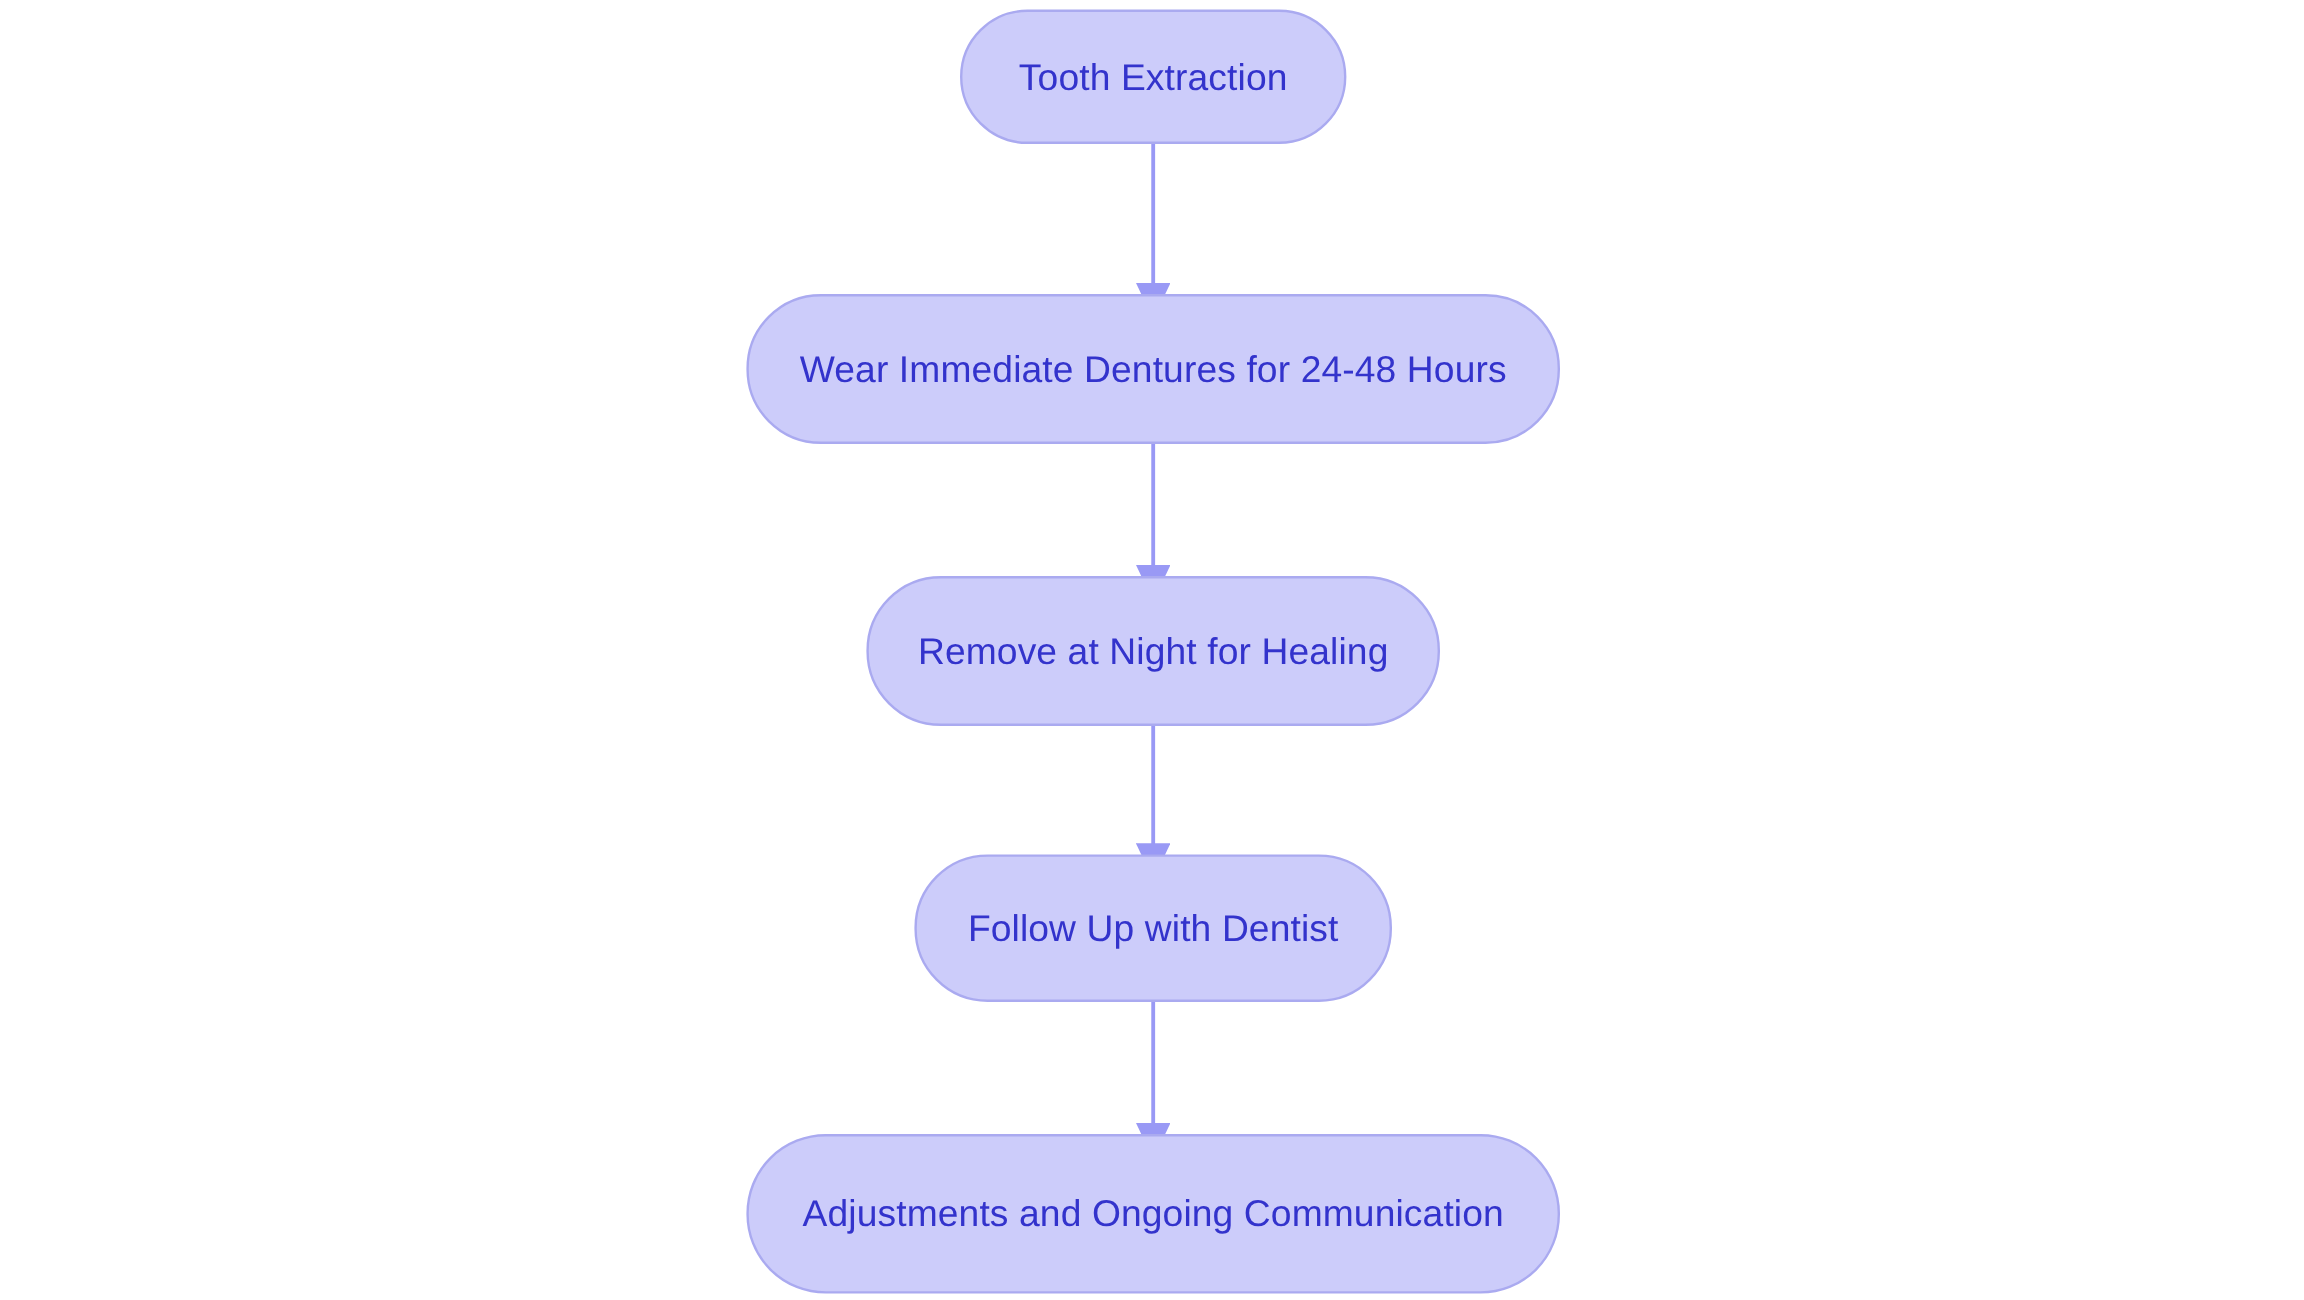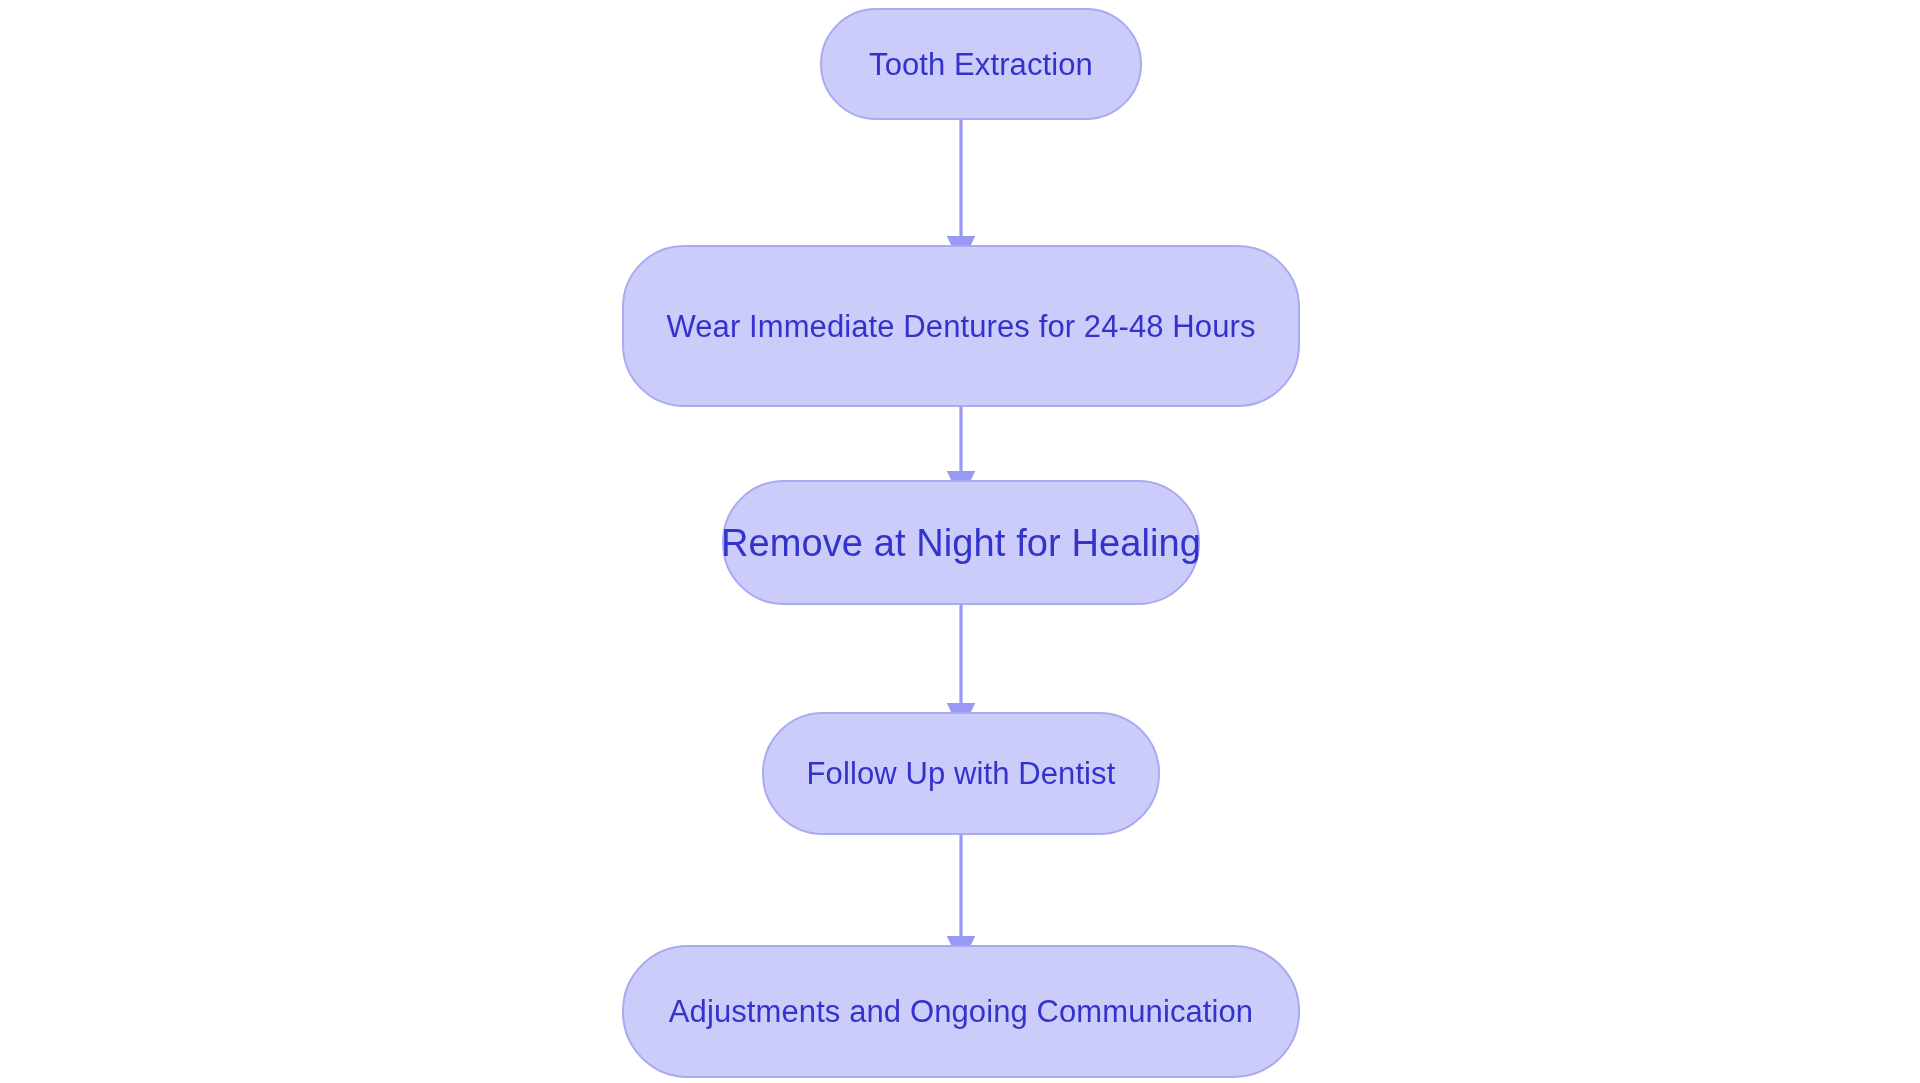--- a/index.html
+++ b/index.html
@@ -39,36 +39,36 @@
   }
 
   .node-label {
     display: block;
     line-height: 1;
     color: #3333cc;
   }
 
   
   #node-1 {
-    left: 820px;  top: 8px;
+    left: 800px;  top: 8px;
     width: 322px; height: 112px;
     border-radius: 56px;
     font-size: 31px;
   }
   #node-2 {
     left: 622px;  top: 245px;
-    width: 678px; height: 162px;
+    width: 678px; height: 125px;
     border-radius: 62px;
     font-size: 31px;
   }
   #node-3 {
     left: 722px;  top: 480px;
     width: 478px; height: 125px;
     border-radius: 62px;
-    font-size: 38px;
+    font-size: 31px;
   }
   #node-4 {
     left: 762px;  top: 712px;
     width: 398px; height: 123px;
     border-radius: 61px;
     font-size: 31px;
   }
   #node-5 {
     left: 622px;  top: 945px;
     width: 678px; height: 133px;

